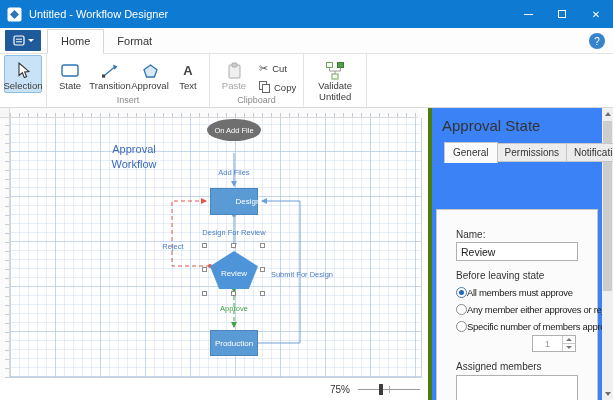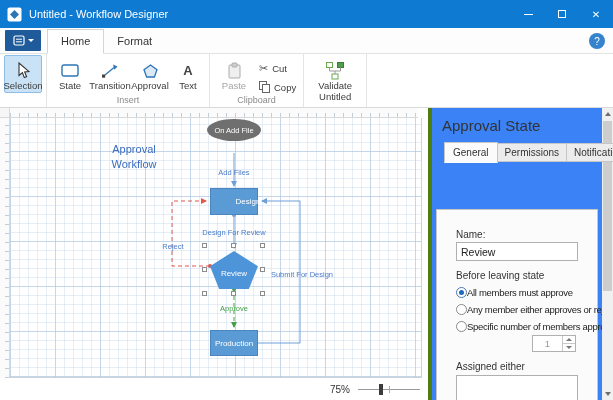--- a/index.html
+++ b/index.html
@@ -354,21 +354,21 @@
       <span class="spin-arrows">
         <span class="spin-up">
             <span class="tri-up"></span>
           </span>
         <span class="spin-down">
             <span class="tri-down"></span>
           </span>
       </span>
     </div>
 
-    <div class="flabel section-label">Assigned either</div>
+    <div class="flabel section-label">Assigned members</div>
     <div class="listbox"></div>
 
     <div class="btnrow">
       <button class="btn focused">Add...</button>
     </div>
   </div>
 </div>
 
 <div class="vsb">
   <div class="vsb-arrow vsb-up">

